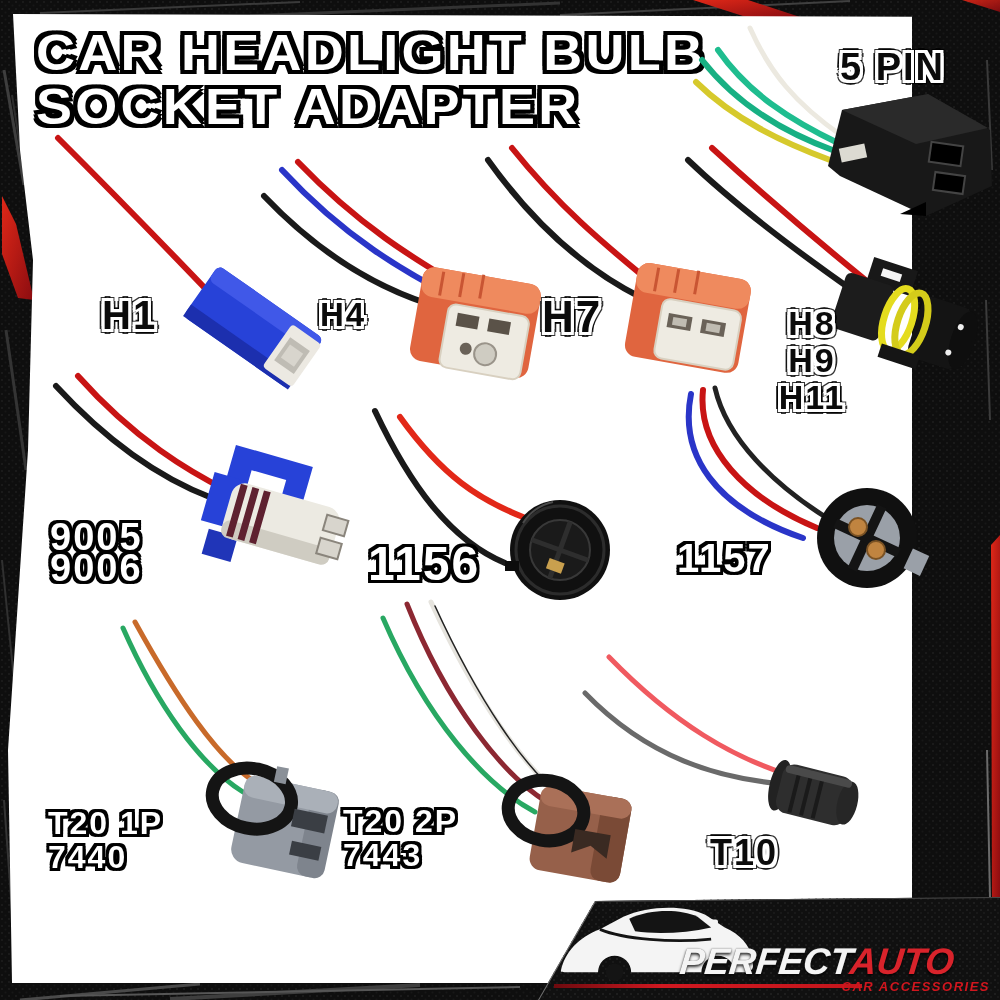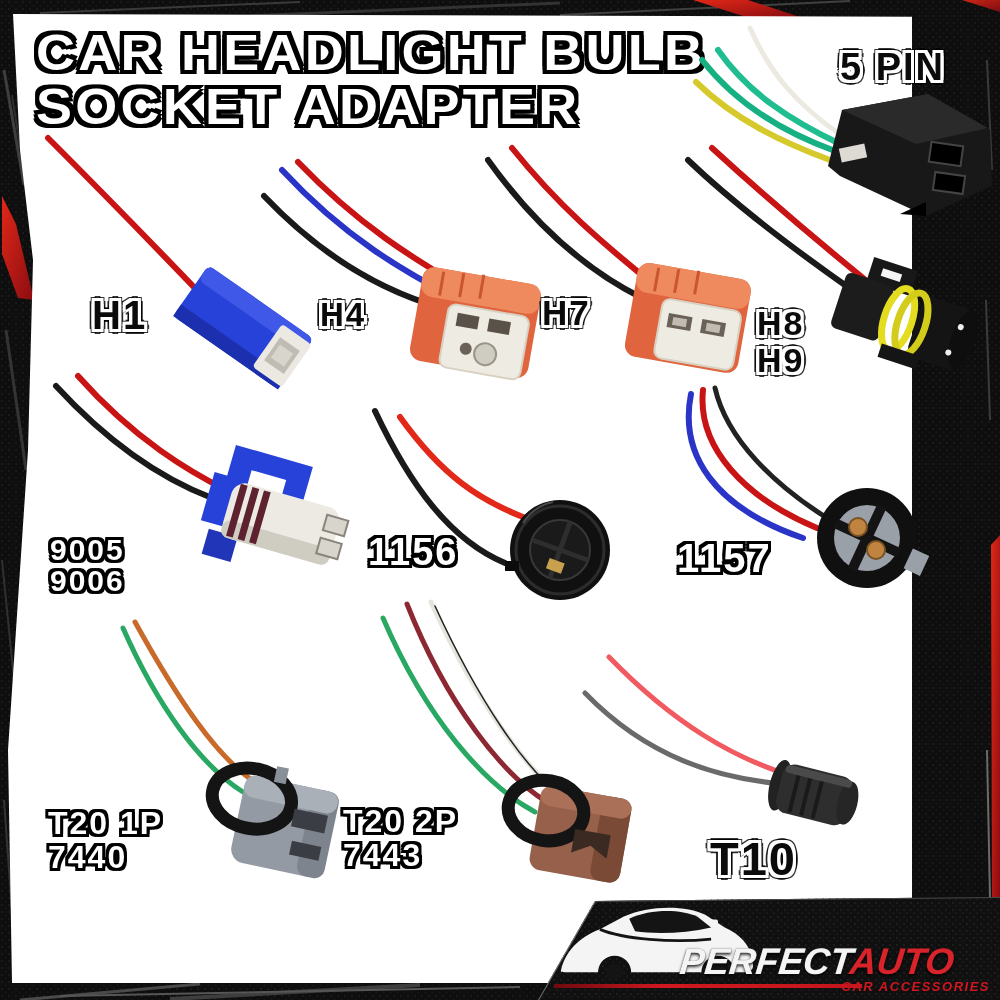--- a/index.html
+++ b/index.html
@@ -114,21 +114,21 @@
         <path d="M138,148 L152,92 L238,76 L300,112 L302,168 L236,198 L150,158 Z" fill="#181818"></path>
         <path d="M152,92 L238,76 L298,110 L226,126 Z" fill="#2a2a2a"></path>
         <rect x="150" y="128" width="26" height="14" fill="#dcdad2" transform="rotate(-12 163 135)"></rect>
         <rect x="240" y="126" width="32" height="20" fill="#000" stroke="#444" stroke-width="2" transform="rotate(8 256 136)"></rect>
         <rect x="244" y="156" width="30" height="18" fill="#000" stroke="#444" stroke-width="2" transform="rotate(8 259 165)"></rect>
         <path d="M210,196 L236,198 L236,184 Z" fill="#000"></path>
       </svg>
       <div class="plabel l-dark" style="left:150px;top:30px;font-size:38px">5 PIN</div>
     </div>
 
-    <div class="prod" style="left:40px;top:130px;width:290px;height:270px">
+    <div class="prod" style="left:50px;top:130px;width:290px;height:270px">
       <svg width="290" height="270">
         <path d="M8,8 C70,70 130,132 172,176" stroke="#c81414" stroke-width="6" fill="none" stroke-linecap="round"></path>
         <g transform="rotate(35 200 195)">
           <rect x="140" y="164" width="128" height="62" rx="6" fill="#2742d8"></rect>
           <rect x="140" y="164" width="128" height="18" rx="6" fill="#4058e8"></rect>
           <rect x="140" y="212" width="128" height="14" fill="#1c2fae"></rect>
           <rect x="234" y="170" width="36" height="52" rx="4" fill="#ece9e2"></rect>
           <rect x="240" y="182" width="24" height="28" fill="#bfbcb4"></rect>
           <rect x="244" y="188" width="16" height="16" fill="#d8d5cd"></rect>
         </g>
@@ -163,82 +163,83 @@
           <rect x="160" y="130" width="115" height="95" rx="12" fill="#e0653f"></rect>
           <rect x="160" y="130" width="115" height="30" rx="12" fill="#ef8a5e"></rect>
           <path d="M180,133 L180,157 M200,131 L200,155 M220,129 L220,153" stroke="#c95533" stroke-width="3" fill="none"></path>
           <rect x="190" y="162" width="80" height="60" rx="8" fill="#eeebe2" stroke="#d8d0c0" stroke-width="2"></rect>
           <rect x="198" y="176" width="24" height="14" fill="#6a6258"></rect>
           <rect x="232" y="176" width="24" height="14" fill="#6a6258"></rect>
           <rect x="203" y="179" width="14" height="8" fill="#c0bcb2"></rect>
           <rect x="237" y="179" width="14" height="8" fill="#c0bcb2"></rect>
         </g>
       </svg>
-      <div class="plabel l-dark" style="left:72px;top:155px;font-size:35px">H7</div>
+      <div class="plabel l-dark" style="left:72px;top:155px;font-size:44px">H7</div>
     </div>
 
     <div class="prod" style="left:660px;top:140px;width:340px;height:290px">
       <svg width="340" height="290">
         <path d="M28,20 C75,65 135,110 192,150" stroke="#1a1a1a" stroke-width="6" fill="none" stroke-linecap="round"></path>
         <path d="M52,8 C100,52 150,95 208,142" stroke="#c81414" stroke-width="6" fill="none" stroke-linecap="round"></path>
         <g transform="rotate(18 240 180)">
           <rect x="196" y="128" width="46" height="26" fill="#181818"></rect>
           <rect x="208" y="136" width="20" height="8" fill="#f5f5f5"></rect>
           <rect x="175" y="150" width="50" height="58" rx="6" fill="#1c1c1c"></rect>
           <rect x="256" y="148" width="52" height="64" rx="10" fill="#141414"></rect>
           <ellipse cx="238" cy="180" rx="14" ry="32" fill="none" stroke="#e4dc1e" stroke-width="7"></ellipse>
           <ellipse cx="252" cy="180" rx="14" ry="32" fill="none" stroke="#d4cc1a" stroke-width="7"></ellipse>
           <ellipse cx="306" cy="180" rx="12" ry="30" fill="#0e0e0e"></ellipse>
           <circle cx="300" cy="168" r="3" fill="#eeeeee"></circle>
           <circle cx="296" cy="196" r="3" fill="#eeeeee"></circle>
           <rect x="230" y="208" width="40" height="14" fill="#151515"></rect>
         </g>
       </svg>
-      <div class="plabel l-dark" style="left:97px;top:165px;font-size:34px;width:110px;text-align:left;line-height:37px">
+      <div class="plabel l-dark" style="left:97px;top:165px;font-size:34px;width:110px;text-align:center;line-height:37px">
         <div>H8</div>
         <div>H9</div>
+        <div>H11</div>
       </div>
     </div>
 
     <div class="prod" style="left:40px;top:360px;width:320px;height:250px">
       <svg width="320" height="250">
         <path d="M16,26 C75,90 130,122 172,138" stroke="#1a1a1a" stroke-width="6" fill="none" stroke-linecap="round"></path>
         <path d="M38,16 C95,80 150,112 188,131" stroke="#c81414" stroke-width="6" fill="none" stroke-linecap="round"></path>
         <g transform="rotate(16 225 165)">
           <path d="M175,96 L255,96 L255,140 L233,140 L233,116 L197,116 L197,140 L175,140 Z" fill="#2742d8"></path>
           <rect x="162" y="128" width="26" height="50" fill="#2742d8"></rect>
           <rect x="172" y="184" width="30" height="26" fill="#2035b8"></rect>
           <rect x="184" y="130" width="112" height="58" rx="14" fill="#eceae2"></rect>
           <rect x="184" y="170" width="112" height="18" rx="8" fill="#cfccc2"></rect>
           <path d="M194,132 L194,186 M206,132 L206,186 M218,132 L218,186" stroke="#5e2130" stroke-width="7"></path>
           <rect x="282" y="138" width="22" height="16" fill="#d8d5cd" stroke="#8a857c" stroke-width="2"></rect>
           <rect x="282" y="162" width="22" height="16" fill="#d8d5cd" stroke="#8a857c" stroke-width="2"></rect>
         </g>
       </svg>
-      <div class="plabel l-light" style="left:10px;top:174px;font-size:30px;line-height:31px">
+      <div class="plabel l-light" style="left:10px;top:162px;font-size:38px;line-height:31px">
         <div>9005</div>
         <div>9006</div>
       </div>
     </div>
 
     <div class="prod" style="left:355px;top:395px;width:270px;height:210px">
       <svg width="270" height="210">
         <path d="M20,16 C55,90 95,145 150,168" stroke="#1a1a1a" stroke-width="6" fill="none" stroke-linecap="round"></path>
         <path d="M45,22 C88,82 125,105 168,122" stroke="#e22818" stroke-width="6" fill="none" stroke-linecap="round"></path>
         <circle cx="205" cy="155" r="50" fill="#101010"></circle>
         <circle cx="205" cy="155" r="44" fill="none" stroke="#2c2c2c" stroke-width="3"></circle>
         <circle cx="205" cy="155" r="30" fill="#1a1a1a" stroke="#383838" stroke-width="2"></circle>
         <g transform="rotate(20 205 155)">
           <path d="M205,125 L205,185 M175,155 L235,155" stroke="#2e2e2e" stroke-width="5"></path>
           <rect x="198" y="166" width="16" height="11" fill="#c9a04e"></rect>
         </g>
         <path d="M168,128 A48,48 0 0,1 198,107" stroke="#4a4a4a" stroke-width="2" fill="none"></path>
         <rect x="150" y="166" width="14" height="10" fill="#0c0c0c"></rect>
       </svg>
-      <div class="plabel l-light" style="left:13px;top:138px;font-size:38px">1156</div>
+      <div class="plabel l-light" style="left:13px;top:145px;font-size:48px">1156</div>
     </div>
 
     <div class="prod" style="left:655px;top:380px;width:310px;height:220px">
       <svg width="310" height="220">
         <path d="M36,14 C24,75 60,128 148,158" stroke="#2a35c8" stroke-width="6" fill="none" stroke-linecap="round"></path>
         <path d="M48,10 C42,68 90,118 162,148" stroke="#c81414" stroke-width="6" fill="none" stroke-linecap="round"></path>
         <path d="M60,8 C72,60 120,105 172,138" stroke="#222222" stroke-width="5" fill="none" stroke-linecap="round"></path>
         <circle cx="212" cy="158" r="50" fill="#101010"></circle>
         <circle cx="212" cy="158" r="33" fill="#9aa0a8"></circle>
         <g transform="rotate(25 212 158)">
@@ -297,21 +298,21 @@
         <path d="M20,58 C85,125 155,142 208,148" stroke="#6a6a6a" stroke-width="5" fill="none" stroke-linecap="round"></path>
         <path d="M44,22 C112,92 170,122 218,138" stroke="#f05a60" stroke-width="5" fill="none" stroke-linecap="round"></path>
         <g transform="rotate(14 245 165)">
           <ellipse cx="212" cy="158" rx="10" ry="26" fill="#222222"></ellipse>
           <rect x="212" y="134" width="72" height="50" rx="12" fill="#2e2e2e"></rect>
           <path d="M228,136 L228,182 M240,136 L240,182 M252,136 L252,182" stroke="#1a1a1a" stroke-width="4"></path>
           <ellipse cx="282" cy="159" rx="10" ry="22" fill="#262626"></ellipse>
           <rect x="214" y="136" width="68" height="8" rx="4" fill="#4a4a4a"></rect>
         </g>
       </svg>
-      <div class="plabel l-dark" style="left:145px;top:200px;font-size:47px">T10</div>
+      <div class="plabel l-dark" style="left:145px;top:200px;font-size:36px">T10</div>
     </div>
 
 
   </div>
 
   <div id="logo-band">
     <svg width="462" height="106" style="position:absolute;left:0;top:0">
       <line x1="57" y1="7" x2="0" y2="106" stroke="#888888" stroke-width="2" opacity="0.8"></line>
       <line x1="57" y1="7" x2="462" y2="3" stroke="#4a4a4a" stroke-width="2"></line>
     </svg>

